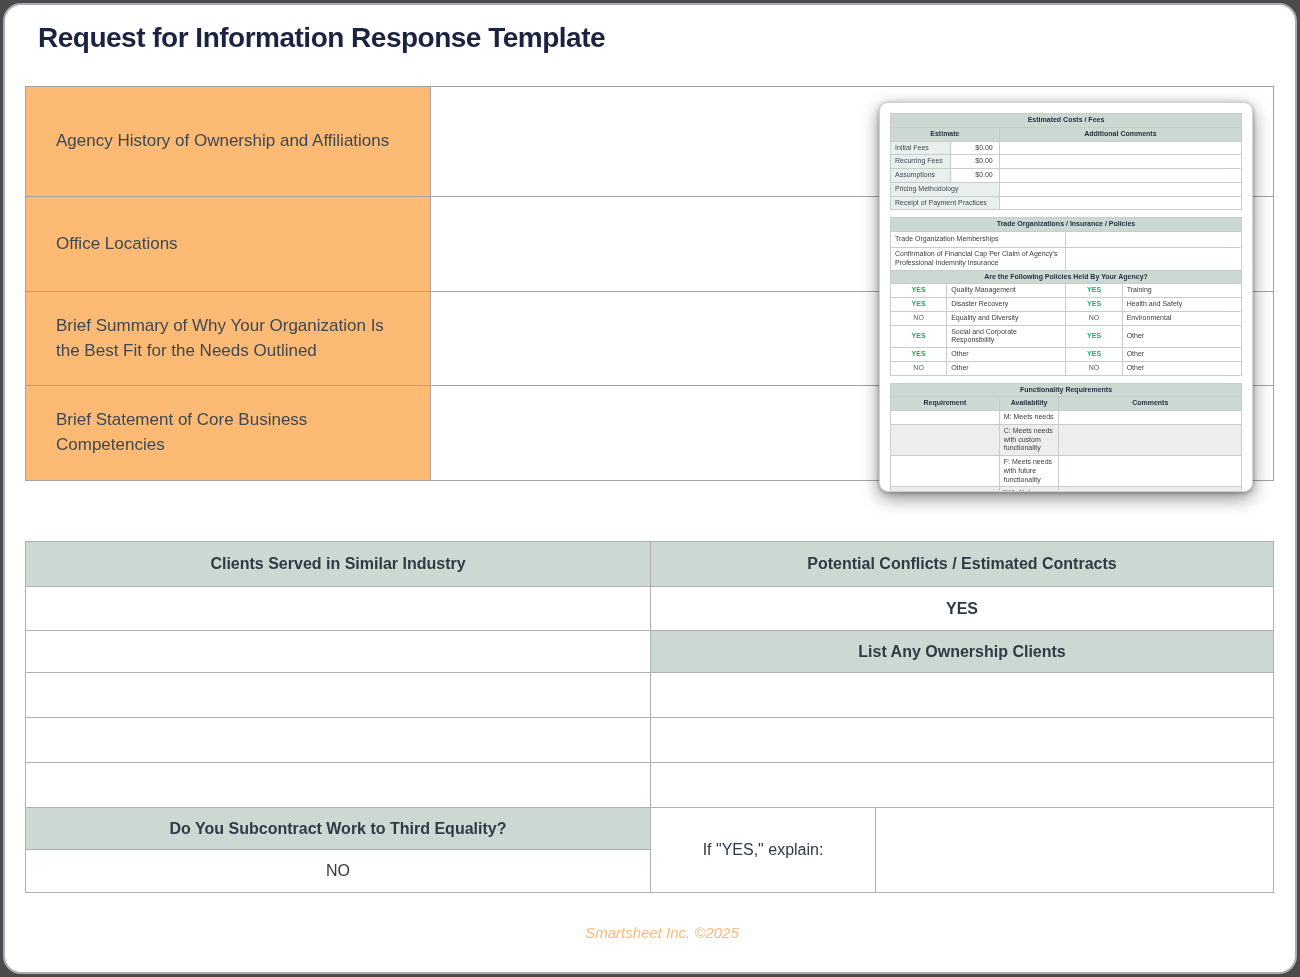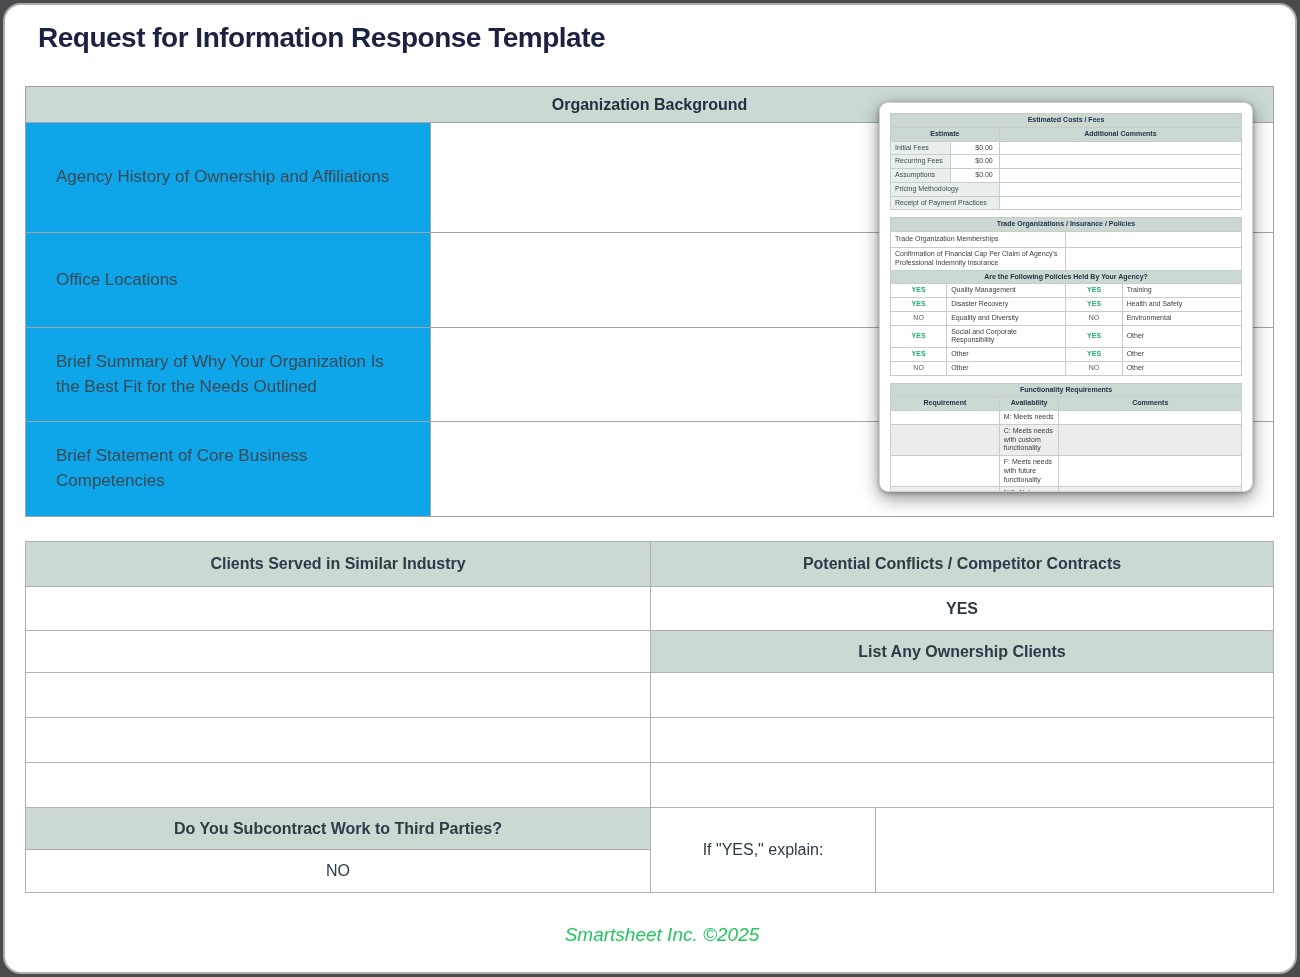--- a/index.html
+++ b/index.html
@@ -10,21 +10,21 @@
 
   .doc-title { position:absolute; left:38px; top:22px; font-size:28px; font-weight:bold; color:#1b2341; letter-spacing:-0.5px; }
 
   table { border-collapse:collapse; table-layout:fixed; }
   td { border:1px solid #b0b0b0; vertical-align:middle; }
 
   
   .tbl-org { position:absolute; left:25px; top:86px; width:1248px; }
   .tbl-org, .tbl-org td { border-color:#a3a3a3; }
   .hdr-green { background:#ccd9d3; color:#22303f; font-weight:bold; font-size:16px; text-align:center; }
-  .tbl-org .row-label { background:#0ea5e9; color:#3a4955; font-size:17px; line-height:1.45; padding:10px 40px 10px 30px; }
+  .tbl-org .row-label { background:#fdba74; color:#3a4955; font-size:17px; line-height:1.45; padding:10px 40px 10px 30px; }
   .tbl-org .row-input { background:#ffffff; }
 
   
   .card { position:absolute; left:879px; top:102px; width:374px; height:390px; background:#ffffff;
           border:1px solid #d2d2d2; border-radius:9px; box-shadow:0 6px 18px rgba(0,0,0,0.45), 0 1px 4px rgba(0,0,0,0.3);
           padding:10px; overflow:hidden; z-index:5; }
   .card table { width:100%; margin-bottom:7px; }
   .card td { border-color:#c7cdca; font-size:7px; color:#3c3c3c; padding:2px 4px; line-height:1.25; }
   .card .c-hdr { background:#ccd9d3; color:#233143; font-weight:bold; text-align:center; font-size:7px; }
   .card .c-label { background:#e8efec; color:#3c4a52; }
@@ -35,39 +35,36 @@
   .card .tbl-func tr.alt td { background:#ededed; }
 
   
   .tbl-clients { position:absolute; left:25px; top:541px; width:1248px;padding-left:8px; }
   .tbl-clients td { font-size:16px; color:#2e3a46; text-align:center; }
   .cell-yes { color:#21b26d; font-weight:bold; font-size:17px; }
   .cell-no  { color:#454545; font-size:17px; }
   .cell-explain { color:#4a4a4a; font-size:17px; background:#fff; }
 
   .doc-footer { position:absolute; left:0; top:924px; width:1300px; text-align:center;
-                font-size:19px; font-style:italic; color:#22c55e;padding-left:24px; }
+                font-size:15px; font-style:italic; color:#fdba74;padding-left:24px; }
 </style>
 </head>
 <body>
 
 <div class="page-frame"></div>
 <div class="layer">
 
   <div class="doc-title">Request for Information Response Template</div>
 
   <table class="tbl-org">
     <colgroup>
         <col style="width:405px">
         <col style="width:843px">
       </colgroup>
     <tbody>
-        <tr style="height:36px">
-      <td colspan="2" class="hdr-green">Organization Background</td>
-    </tr>
     <tr style="height:110px">
       <td class="row-label">Agency History of Ownership and Affiliations</td>
       <td class="row-input"></td>
     </tr>
     <tr style="height:95px">
       <td class="row-label">Office Locations</td>
       <td class="row-input"></td>
     </tr>
     <tr style="height:94px">
       <td class="row-label">Brief Summary of Why Your Organization Is the Best Fit for the Needs Outlined</td>
@@ -225,21 +222,21 @@
 
   <table class="tbl-clients">
     <colgroup>
         <col style="width:625px">
         <col style="width:225px">
         <col style="width:398px">
       </colgroup>
     <tbody>
         <tr style="height:45px">
       <td class="hdr-green">Clients Served in Similar Industry</td>
-      <td colspan="2" class="hdr-green">Potential Conflicts / Competitor Contracts</td>
+      <td colspan="2" class="hdr-green">Potential Conflicts / Estimated Contracts</td>
     </tr>
     <tr style="height:44px">
       <td></td>
       <td colspan="2" class="cell-yes">YES</td>
     </tr>
     <tr style="height:42px">
       <td></td>
       <td colspan="2" class="hdr-green">List Any Ownership Clients</td>
     </tr>
     <tr style="height:45px">
@@ -248,21 +245,21 @@
     </tr>
     <tr style="height:45px">
       <td></td>
       <td colspan="2"></td>
     </tr>
     <tr style="height:45px">
       <td></td>
       <td colspan="2"></td>
     </tr>
     <tr style="height:42px">
-      <td class="hdr-green">Do You Subcontract Work to Third Parties?</td>
+      <td class="hdr-green">Do You Subcontract Work to Third Equality?</td>
       <td rowspan="2" class="cell-explain">If "YES," explain:</td>
       <td rowspan="2"></td>
     </tr>
     <tr style="height:43px">
       <td class="cell-no">NO</td>
     </tr>
   </tbody>
     </table>
 
   <div class="doc-footer">Smartsheet Inc. ©2025</div>

